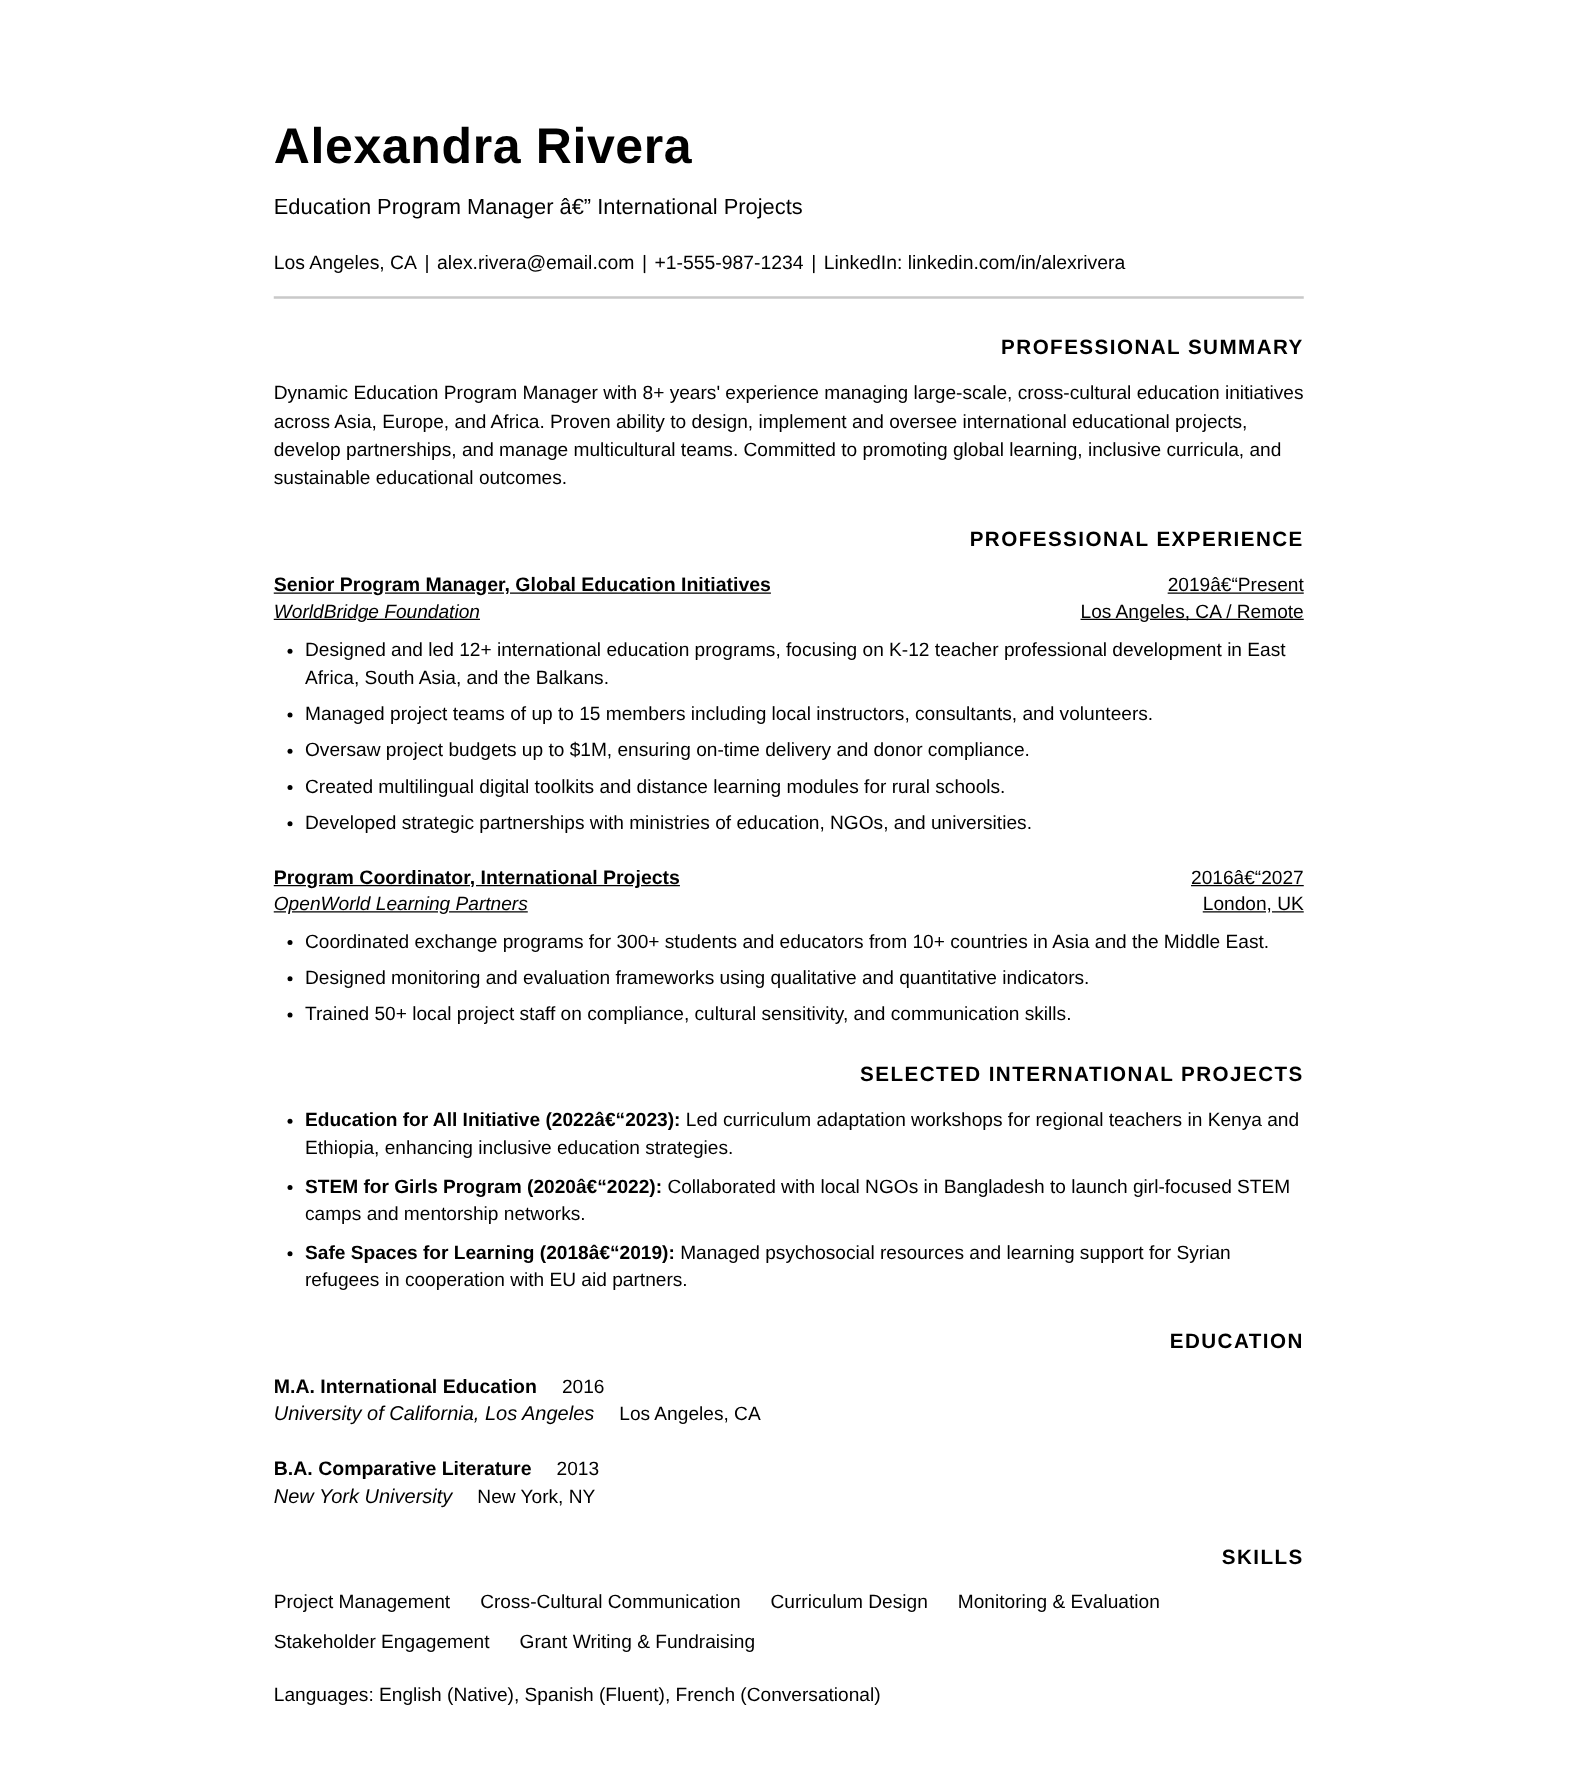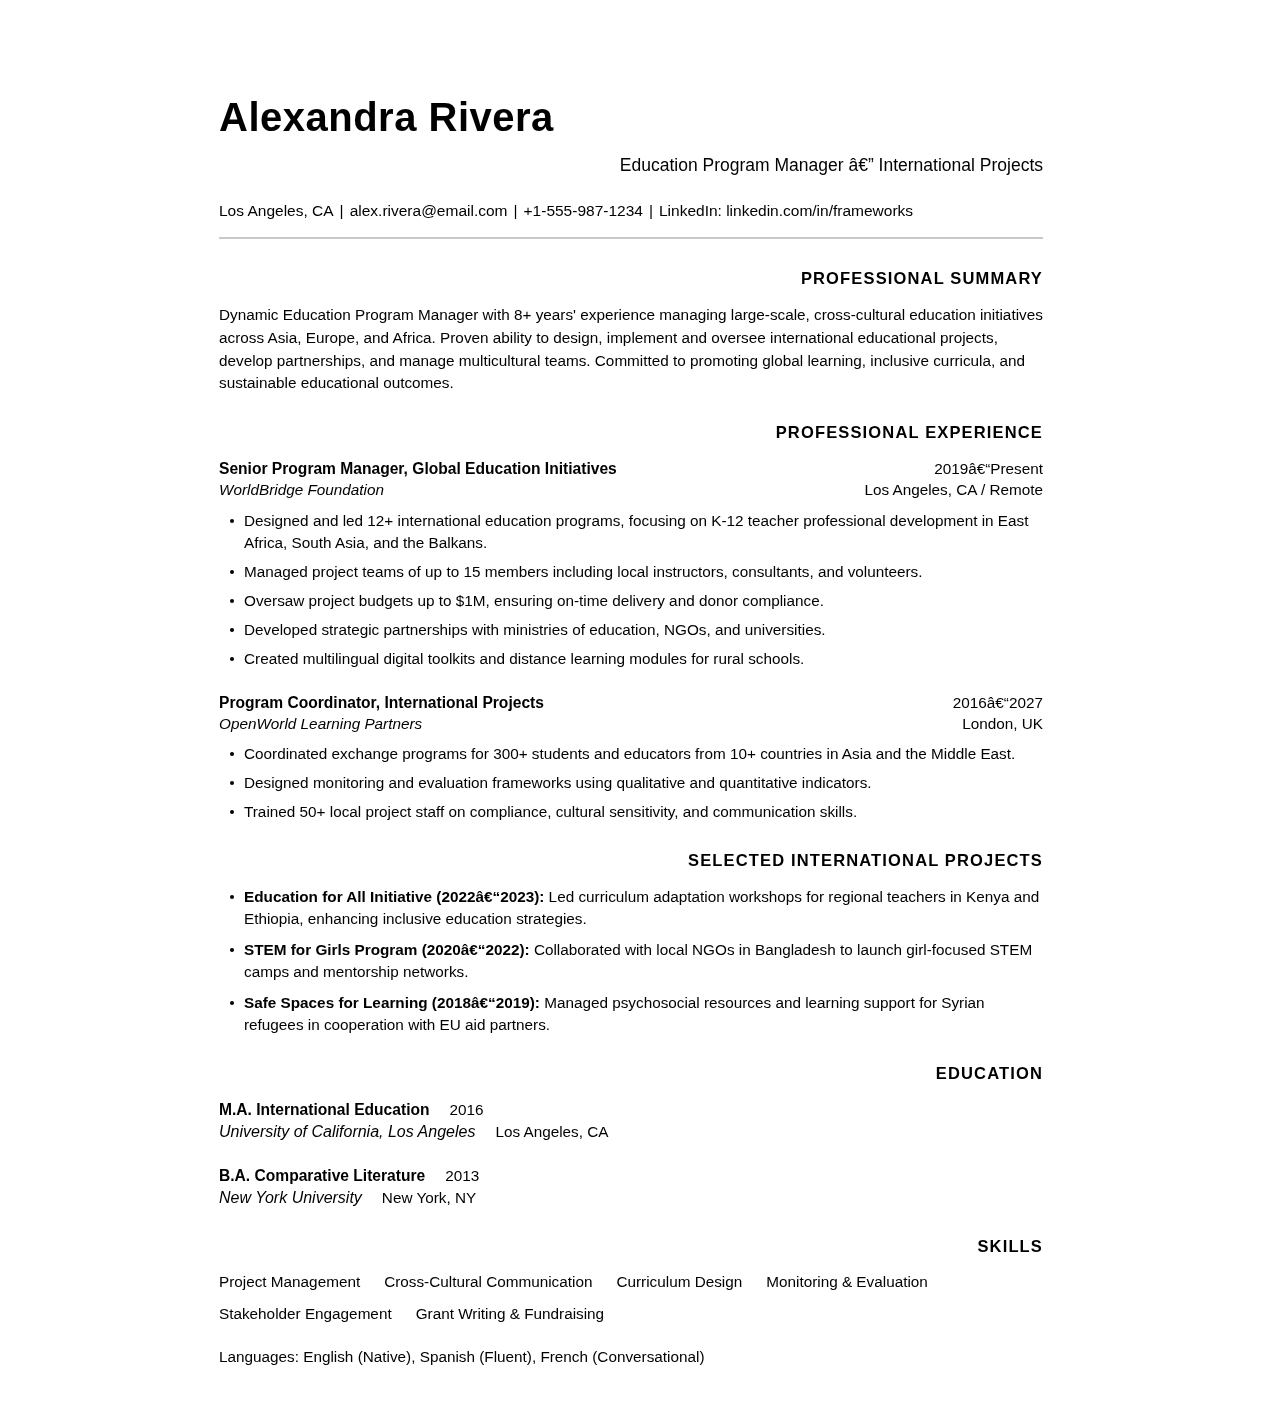--- a/index.html
+++ b/index.html
@@ -29,22 +29,21 @@
   .name {
     font-size: 40px;
     font-weight: bold;
     letter-spacing: 0.5px;
     line-height: 1.12;
     margin: 0 0 14px 0;
   }
   .subtitle {
     font-size: 17.5px;
     line-height: 1.3;
-    margin: 0 0 24px 17px;
-    text-align: right;
+    margin: 0 0 24px 0;
   }
   .contact {
     font-size: 15.5px;
     line-height: 1.35;
     margin: 0 0 16px 0;
   }
   .contact .sep {
     padding: 0 6px;
     color: #000;
   }
@@ -74,20 +73,21 @@
 
   
   .job { margin: 0 0 22px 0; }
   .job:last-child { margin-bottom: 0; }
   .job-row {
     display: flex;
     justify-content: space-between;
     align-items: baseline;
     gap: 20px;
     line-height: 1.38;
+    text-decoration: underline;
   }
   .job-title {
     font-size: 15.6px;
     font-weight: bold;
   }
   .job-dates {
     font-size: 15.3px;
     white-space: nowrap;
     text-align: left;
   }
@@ -203,21 +203,21 @@
 </head>
 <body>
 
 <div class="page">
   <div class="doc">
 
     <header>
       <h1 class="name">Alexandra Rivera</h1>
       <div class="subtitle">Education Program Manager â€” International Projects</div>
       <div class="contact">
-        <span>Los Angeles, CA</span><span class="sep">|</span><span>alex.rivera@email.com</span><span class="sep">|</span><span>+1-555-987-1234</span><span class="sep">|</span><span>LinkedIn: linkedin.com/in/frameworks</span>
+        <span>Los Angeles, CA</span><span class="sep">|</span><span>alex.rivera@email.com</span><span class="sep">|</span><span>+1-555-987-1234</span><span class="sep">|</span><span>LinkedIn: linkedin.com/in/alexrivera</span>
       </div>
       <hr class="rule">
     </header>
 
     <section class="section">
       <h2 class="section-title">PROFESSIONAL SUMMARY</h2>
       <p class="summary-text">Dynamic Education Program Manager with 8+ years' experience managing large-scale, cross-cultural education initiatives across Asia, Europe, and Africa. Proven ability to design, implement and oversee international educational projects, develop partnerships, and manage multicultural teams. Committed to promoting global learning, inclusive curricula, and sustainable educational outcomes.</p>
     </section>
 
     <section class="section">
@@ -229,22 +229,22 @@
           <span class="job-dates">2019â€“Present</span>
         </div>
         <div class="job-row">
           <span class="job-org">WorldBridge Foundation</span>
           <span class="job-loc">Los Angeles, CA / Remote</span>
         </div>
         <ul class="bullets">
           <li>Designed and led 12+ international education programs, focusing on K-12 teacher professional development in East Africa, South Asia, and the Balkans.</li>
           <li>Managed project teams of up to 15 members including local instructors, consultants, and volunteers.</li>
           <li>Oversaw project budgets up to $1M, ensuring on-time delivery and donor compliance.</li>
+          <li>Created multilingual digital toolkits and distance learning modules for rural schools.</li>
           <li>Developed strategic partnerships with ministries of education, NGOs, and universities.</li>
-          <li>Created multilingual digital toolkits and distance learning modules for rural schools.</li>
         </ul>
       </div>
 
       <div class="job">
         <div class="job-row">
           <span class="job-title">Program Coordinator, International Projects</span>
           <span class="job-dates">2016â€“2027</span>
         </div>
         <div class="job-row">
           <span class="job-org">OpenWorld Learning Partners</span>

